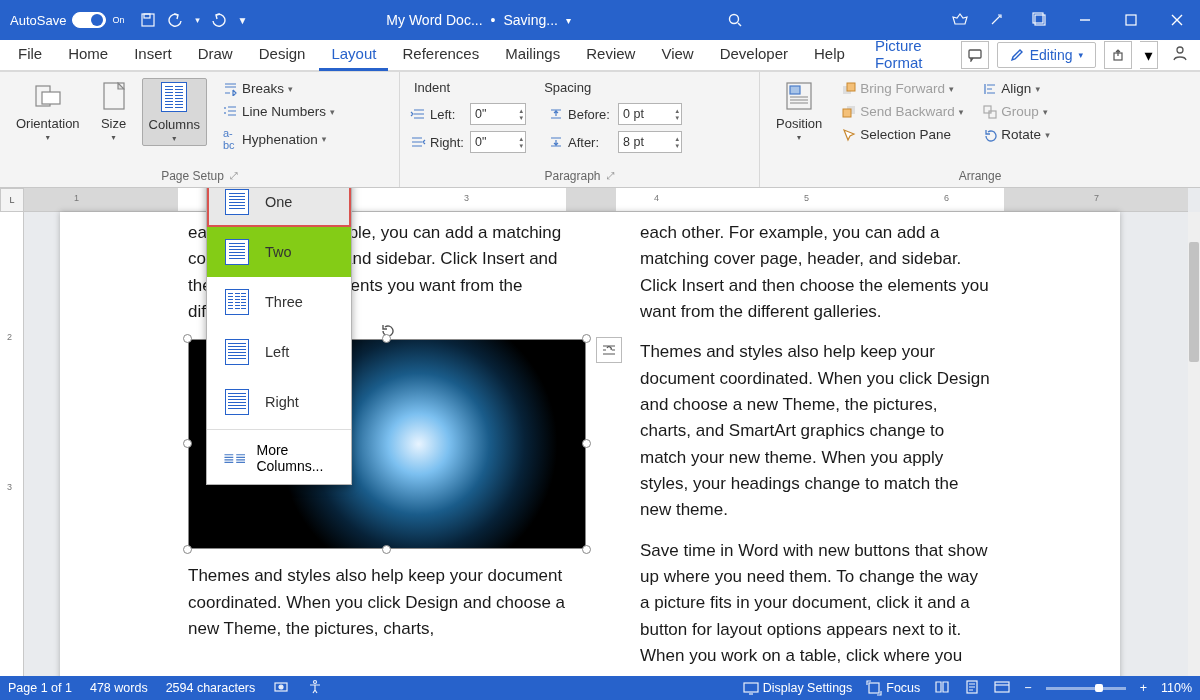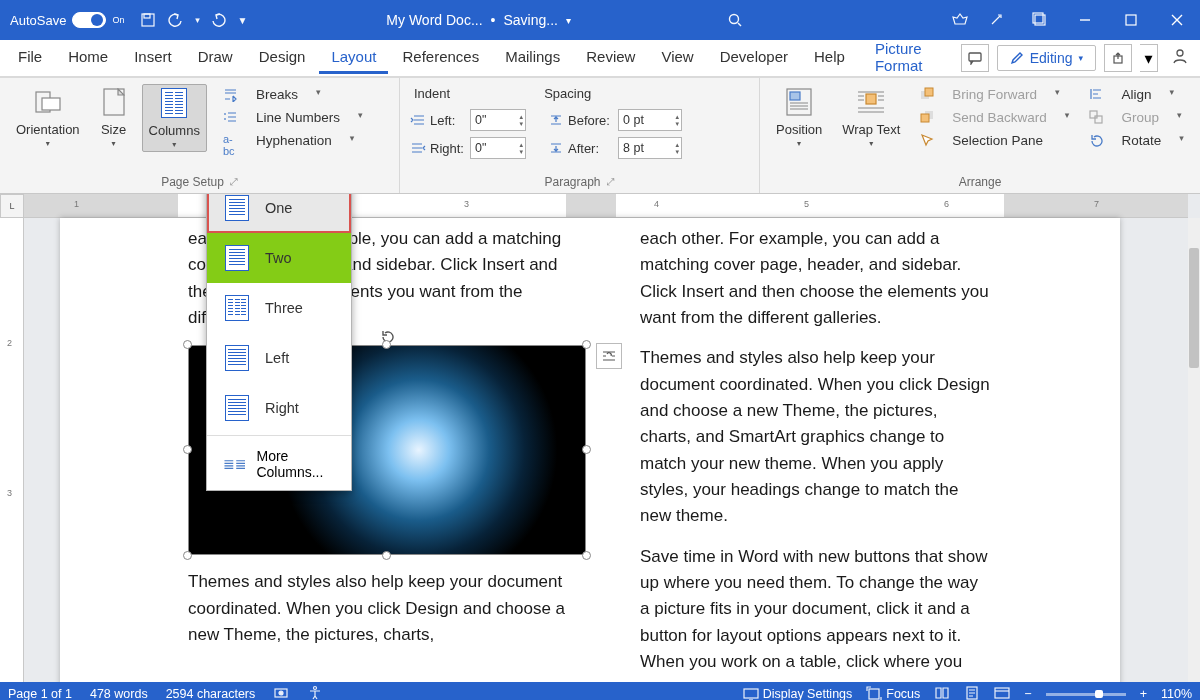--- a/index.html
+++ b/index.html
@@ -11,39 +11,39 @@
 .titlebar .toggle { width: 34px; height: 16px; border: 1px solid #fff; border-radius: 9px; position: relative; background: #fff; }
 .titlebar .toggle::after { content:""; position:absolute; right:2px; top:1px; width:12px; height:12px; border-radius:50%; background:#2762cb; }
 .titlebar .qicon { width: 28px; height: 40px; display:flex; align-items:center; justify-content:center; cursor:pointer; opacity:.95; }
 .titlebar .qicon svg { width:16px; height:16px; }
 .doc-title { flex:1; text-align:left; font-size:14px; display:flex; align-items:center; justify-content:center; gap:8px; }
 .doc-title .caret { font-size:10px; }
 .winbtns { display:flex; }
 .winbtn { width:46px; height:40px; display:flex; align-items:center; justify-content:center; }
 
 
-.tabs { height: 38px; background:#fff; border-bottom: 2px solid #dadada; display:flex; align-items:center; padding: 0 6px; gap:2px; }
+.tabs { height: 32px; background:#fff; border-bottom: 2px solid #dadada; display:flex; align-items:center; padding: 0 6px; gap:2px; }
 .tab { padding: 6px 12px; font-size:15px; color:#333; cursor:pointer; border-bottom: 3px solid transparent; }
 .tab.active { color:#2762cb; border-bottom-color:#2762cb; font-weight:500; }
 .tab.picfmt { color:#2762cb; padding:6px 16px; }
 .tabs .right { margin-left:auto; display:flex; align-items:center; gap:8px; }
 .editing-btn { border:1px solid #bfbfbf; padding:4px 12px; font-size:14px; color:#2762cb; display:flex; align-items:center; gap:6px; border-radius:2px; cursor:pointer; }
 .comment-btn, .share-btn, .copilot-btn { width:28px; height:28px; border:1px solid #bfbfbf; display:flex; align-items:center; justify-content:center; cursor:pointer; }
 
 
 .ribbon { height: 116px; background:#f4f4f4; border-bottom:1px solid #c8c8c8; display:flex; }
 .group { padding: 6px 10px 4px; display:flex; flex-direction:column; position:relative; }
 .group:not(:last-child) { border-right:1px solid #d8d8d8; }
 .group-name { text-align:center; font-size:12px; color:#666; margin-top:auto; display:flex; align-items:center; justify-content:center; gap:6px; }
 .group-name .dl { font-size:10px; color:#888; cursor:pointer; }
 .bigbtn { display:flex; flex-direction:column; align-items:center; padding: 2px 6px; font-size:13px; color:#333; cursor:pointer; gap:4px; }
 .bigbtn .icon { width:32px; height:32px; display:flex; align-items:center; justify-content:center; }
 .bigbtn.dd::after { content:"▾"; font-size:8px; color:#555; margin-top:-2px; }
 .bigbtn.selected { background:#d8d8d8; border:1px solid #aaa; border-radius:2px; }
-.smallbtn { font-size:13.5px; color:#333; display:flex; gap:18px; padding: 3px 6px; cursor:pointer; white-space:nowrap; }
+.smallbtn { font-size:13.5px; color:#333; display:flex; align-items:center; gap:4px; padding: 3px 6px; cursor:pointer; white-space:nowrap; }
 .smallbtn .caret { font-size:9px; color:#666; }
 .smallbtn.disabled { color:#9f9f9f; }
 .row { display:flex; align-items:center; gap:4px; }
 .col { display:flex; flex-direction:column; justify-content:flex-start; }
 .indent-row { display:flex; align-items:center; gap:4px; font-size:13px; color:#333; }
 .spin { width:56px; height:22px; border:1px solid #b4b4b4; background:#fff; display:flex; align-items:center; padding:0 4px; font-size:12.5px; position:relative; }
 .spin::after { content:"▴\A▾"; white-space:pre; font-size:7px; line-height:7px; position:absolute; right:2px; color:#666; }
 
 
 .columns-dd { position:absolute; top:0; left:-4px; width:146px; background:#fff; box-shadow: 0 3px 8px rgba(0,0,0,.35); border:1px solid #b4b4b4; z-index:100; }
@@ -313,29 +313,20 @@
       <div class="bigbtn dd">
         <span class="icon">
             <svg width="28" height="30" fill="none" stroke="#888" stroke-width="1.2">
               <rect x="2" y="2" width="24" height="26"></rect>
               <rect x="5" y="5" width="10" height="8" fill="#a8c4e8" stroke="#4a7cc8"></rect>
               <path d="M5 16h18M5 19h18M5 22h18"></path>
             </svg>
           </span>
         <span>Position</span>
       </div>
-      <div class="bigbtn dd">
-        <span class="icon">
-            <svg width="30" height="28" fill="none" stroke="#888" stroke-width="1.2">
-              <path d="M2 4h26M2 8h6M22 8h6M2 12h6M22 12h6M2 20h26M2 24h26"></path>
-              <rect x="10" y="6" width="10" height="10" fill="#f4c078" stroke="#c88830"></rect>
-            </svg>
-          </span>
-        <span style="text-align:center">Wrap Text</span>
-      </div>
       <div class="col" style="gap:2px">
         <div class="smallbtn disabled">
             <svg width="14" height="14">
               <rect x="1" y="4" width="8" height="8" fill="#ddd"></rect>
               <rect x="5" y="1" width="8" height="8" fill="#f4c078" stroke="#c88830"></rect>
             </svg>
             <span>Bring Forward</span>
             <span class="caret">▾</span>
           </div>
         <div class="smallbtn disabled">

